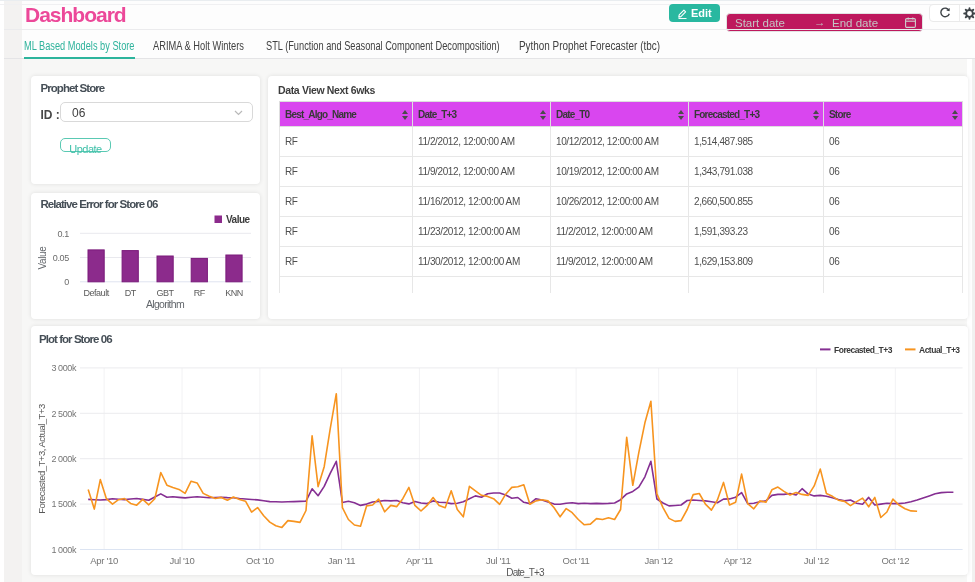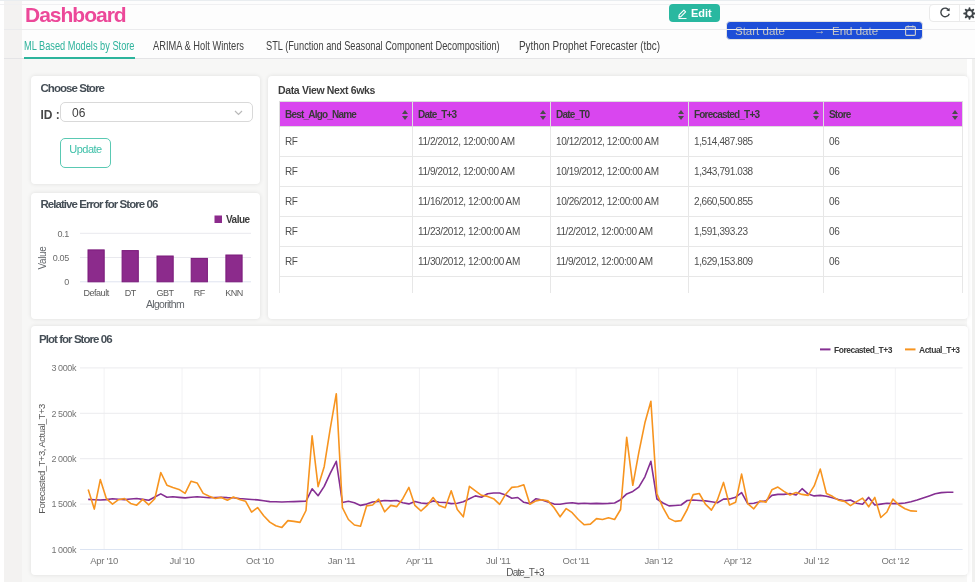--- a/index.html
+++ b/index.html
@@ -16,21 +16,21 @@
 #hdrborder { left:4px; top:29px; width:971px; height:1px; background:#ebebed; z-index:3; }
 #tabs { left:22px; top:30px; width:953px; height:28px; background:#fdfdfd; }
 #tabborder { left:4px; top:58.4px; width:971px; height:1px; background:#e4e4e6; z-index:3; }
 h1 { position:absolute; left:25px; top:2.5px; font-size:21px; letter-spacing:-1px; font-weight:bold; color:#ec4899; z-index:2; }
 .tab { position:absolute; top:38.5px; font-size:13px; line-height:14px; color:#414141; z-index:2; white-space:nowrap; transform-origin:0 0; transform:scaleX(0.71); }
 .tab.on { color:#2fb39c; }
 #underline { left:24px; top:56.6px; width:111px; height:2px; background:#2cb49c; z-index:4; }
 #editbtn { left:669px; top:4px; width:51px; height:17.5px; background:#29b8a0; border-radius:4px; z-index:2; }
 #editbtn svg { position:absolute; left:8px; top:3.5px; }
 #editbtn span { position:absolute; left:22px; top:2.8px; font-size:11px; font-weight:600; color:#fff; }
-#dater { left:726px; top:21px; width:197px; height:18.5px; background:#1d4ed8;
+#dater { left:726px; top:13px; width:197px; height:18.5px; background:#be185d;
   border:1px solid #e3e3e3; border-radius:4px; z-index:2; font-size:11.5px; color:#c4c4c4;text-decoration:underline; }
 #dater .sd { position:absolute; left:8px; top:2.6px; }
 #dater .ar { position:absolute; left:87px; top:2.2px; color:#c0c0c0; }
 #dater .ed { position:absolute; left:105px; top:2.6px; }
 #dater svg { position:absolute; right:6px; top:3.4px; }
 #icongrp { left:929px; top:3.5px; width:50px; height:18.5px; background:#fff;
   border:1px solid #eaeaea; border-radius:4px; z-index:2; }
 #icongrp .div { position:absolute; left:29px; top:0; width:1px; height:16.5px; background:#ededed; }
 #icongrp svg { position:absolute; top:2.6px; }
 .card { position:absolute; background:#fff; border-radius:4px;
@@ -38,21 +38,21 @@
 #cardA { left:31px; top:76px; width:229px; height:108px; }
 #cardB { left:31px; top:193px; width:229px; height:126px; }
 #cardT { left:268px; top:76px; width:700px; height:243px; }
 #cardP { left:31px; top:326px; width:937px; height:249px; }
 .ctitle { position:absolute; font-size:11.5px; letter-spacing:-0.95px; font-weight:bold; color:#454e56; white-space:nowrap; }
 #idlab { position:absolute; left:9.5px; top:32px; font-size:12px; font-weight:600; color:#474747; }
 #sel { position:absolute; left:29px; top:26px; width:193px; height:20px; border:1px solid #d9d9d9;
   border-radius:5px; background:#fff; }
 #sel span { position:absolute; left:11px; top:3.4px; font-size:12px; color:#404040; }
 #sel svg { position:absolute; right:9px; top:6.5px; }
-#updbtn { position:absolute; left:29px; top:62px; width:51px; height:30px; border:1px solid #5ac9b3;
+#updbtn { position:absolute; left:29px; top:62px; width:51px; height:14px; border:1px solid #5ac9b3;
   border-radius:5px; background:#fff; }
 #updbtn span { position:absolute; left:0; right:0; top:3.6px; text-align:center; font-size:11px; letter-spacing:-0.5px; color:#3fc0a9; }
 table.grid { position:absolute; left:11px; top:25px; width:683px; border-collapse:collapse;
   table-layout:fixed; font-size:11px; }
 table.grid th { background:#d946ef; font-weight:bold; color:#383838; text-align:left; font-size:10px; letter-spacing:-0.8px;
   height:25px; padding:0 0 0 5px; border:1px solid #dedede; position:relative; }
 table.grid td { height:30px; padding:0 0 0 5px; border:1px solid #e7e7e7; color:#4f4f4f; font-size:10px; letter-spacing:-0.4px;
   background:#fff; }
 #tclip { position:absolute; left:0; top:0; width:700px; height:217px; overflow:hidden; }
 .sort { position:absolute; right:3.5px; top:6.5px; width:6.5px; height:12px; }
@@ -115,21 +115,21 @@
         <line x1="10.9" y1="6.5" x2="11.8" y2="6.5"></line>
         <line x1="2.75" y1="2.75" x2="3.4" y2="3.4"></line>
         <line x1="9.6" y1="9.6" x2="10.25" y2="10.25"></line>
         <line x1="2.75" y1="10.25" x2="3.4" y2="9.6"></line>
         <line x1="9.6" y1="3.4" x2="10.25" y2="2.75"></line>
       </g>
     </svg>
 </div>
 
 <div id="cardA" class="card">
-  <div class="ctitle" style="left:9.5px;top:6px">Choose Store</div>
+  <div class="ctitle" style="left:9.5px;top:6px">Prophet Store</div>
   <div id="idlab">ID&nbsp;:</div>
   <div id="sel">
       <span>06</span>
     <svg width="9" height="6" viewBox="0 0 9 6">
         <path d="M1 1 L4.5 4.5 L8 1" fill="none" stroke="#b9b9b9" stroke-width="1.2"></path>
       </svg>
   </div>
   <div id="updbtn">
       <span>Update</span>
     </div>

